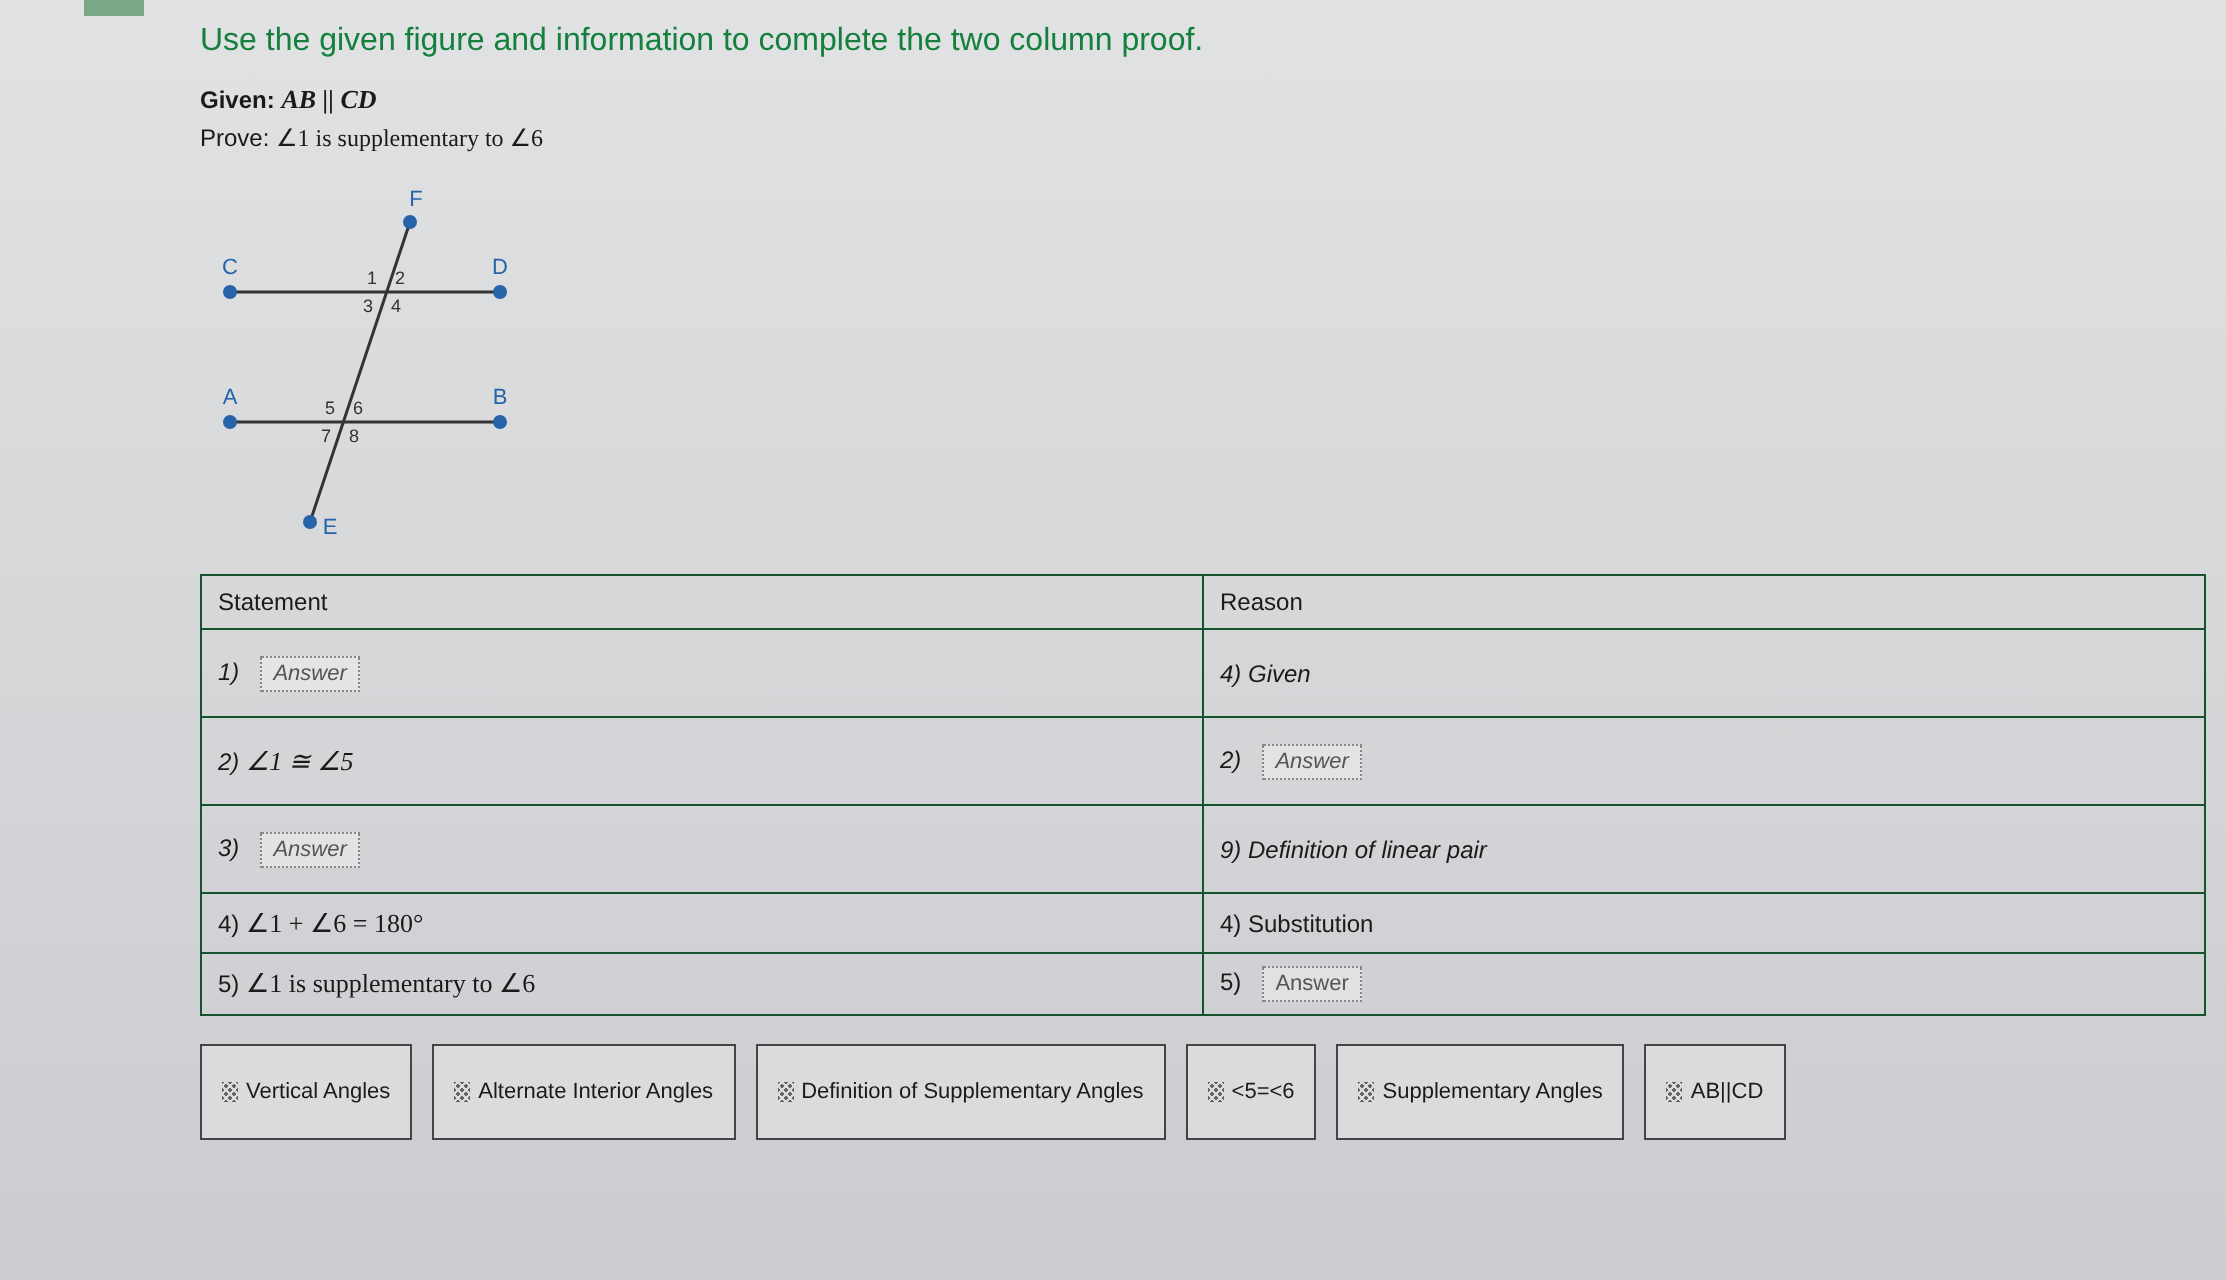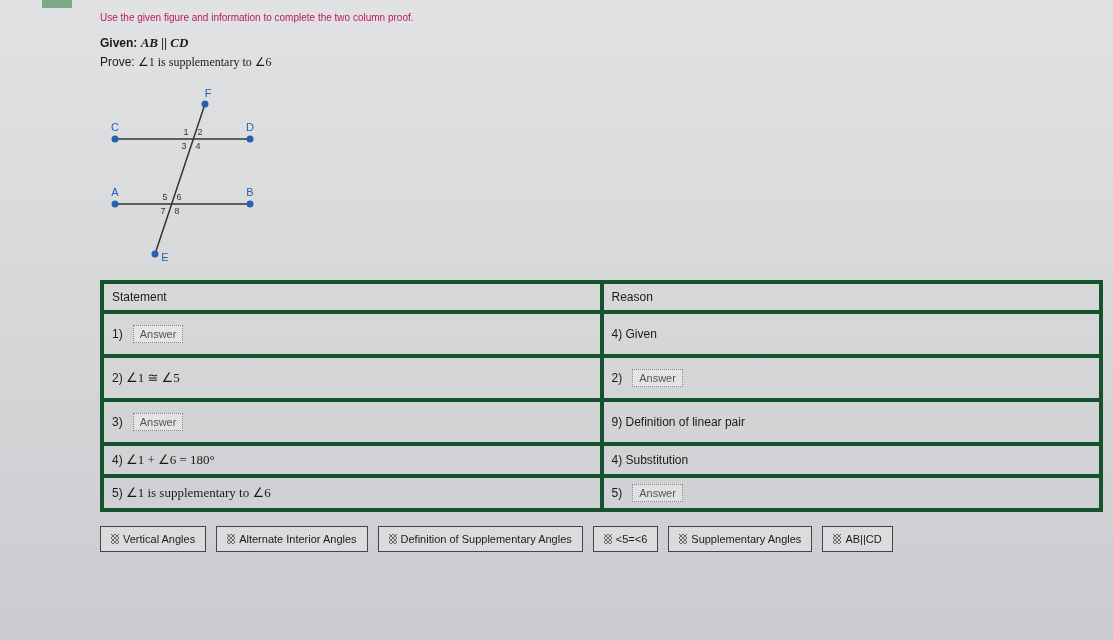--- a/index.html
+++ b/index.html
@@ -12,50 +12,50 @@
     color: #1a1a1a;
     font-size: 12px;
   }
   .marker { position:absolute; top:0; left:42px; width:30px; height:8px; background:#7aa889; }
   .page {
     position: absolute;
     left: 100px;
     top: 12px;
     right: 10px;
   }
-  .instr { font-size: 10px; margin-bottom: 12px; color:#be185d; }
+  .instr { font-size: 16px; margin-bottom: 12px; color:#15803d; }
   .given-row { margin-bottom:4px; font-size:12px;font-weight:bold; }
   .given-math { font-style: italic; font-family: 'Times New Roman', serif; font-size:13px; }
   .prove-row { margin-bottom:24px; font-size:12px; }
   .ang { display:inline-block; font-family:'Times New Roman', serif; }
   .diagram { position:relative; width:200px; height:180px; margin-bottom:6px; }
   .pt { position:absolute; width:7px; height:7px; border-radius:50%; background:#2663a9; transform:translate(-50%,-50%); }
   .lbl { position:absolute; color:#2663a9; font-size:11px; transform:translate(-50%,-50%); }
   .diag-svg { position:absolute; left:0; top:0; }
   .numlbl { position:absolute; font-size:9px; color:#333; transform:translate(-50%,-50%); }
 
   table.proof { border-collapse:collapse; width:100%; table-layout:fixed; }
-  table.proof td, table.proof th { border:4px solid #14532d; padding:6px 8px; font-size:12px; text-align:left; vertical-align:middle; background:rgba(255,255,255,0); }
+  table.proof td, table.proof th { border:1px solid #14532d; padding:6px 8px; font-size:12px; text-align:left; vertical-align:middle; background:rgba(255,255,255,0); }
   table.proof th { font-weight:normal; height:24px; }
-  .row-tall td { height:44px; }
+  .row-tall td { height:44px;font-style:italic; }
   .row-med td { height:30px;margin-left:48px; }
   .answer-box {
     display:inline-block;
     border:1px dotted #888;
     padding:2px 6px;
     font-size:11px;
     color:#555;
     background:rgba(255,255,255,0.35);
   }
   .statement-text { font-family:'Times New Roman', serif; font-size:13px; }
   .drag-area { margin-top:14px; }
   .drag-row { display:flex; gap:10px; margin-bottom:10px; flex-wrap:nowrap; align-items:center; }
   .drag-item {
     border:1px solid #444;
-    padding:6px 10px;
+    padding:17px 10px;
     font-size:11px;
     background:rgba(255,255,255,0.25);
     display:flex;
     align-items:center;
     gap:4px;
   }
   .grip {
     display:inline-block;
     width:8px; height:10px;
     background-image:

